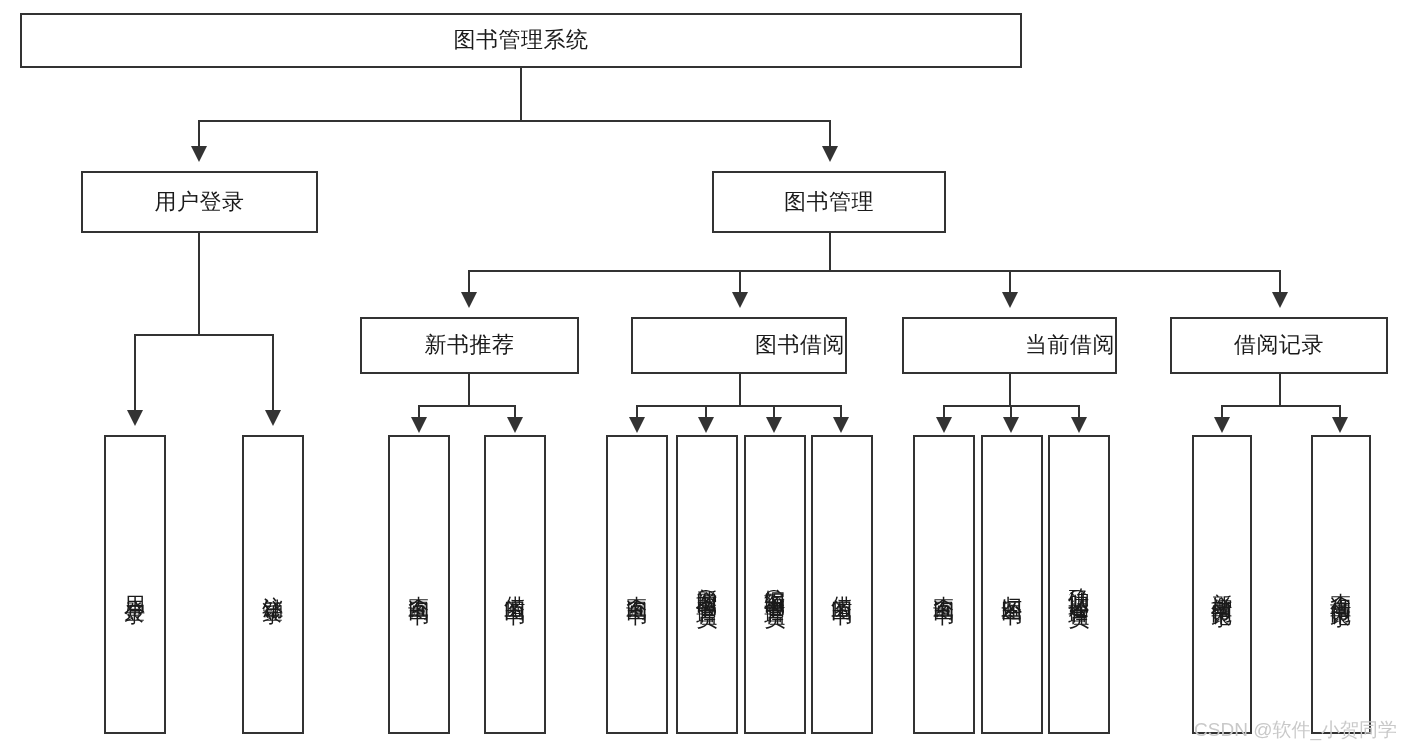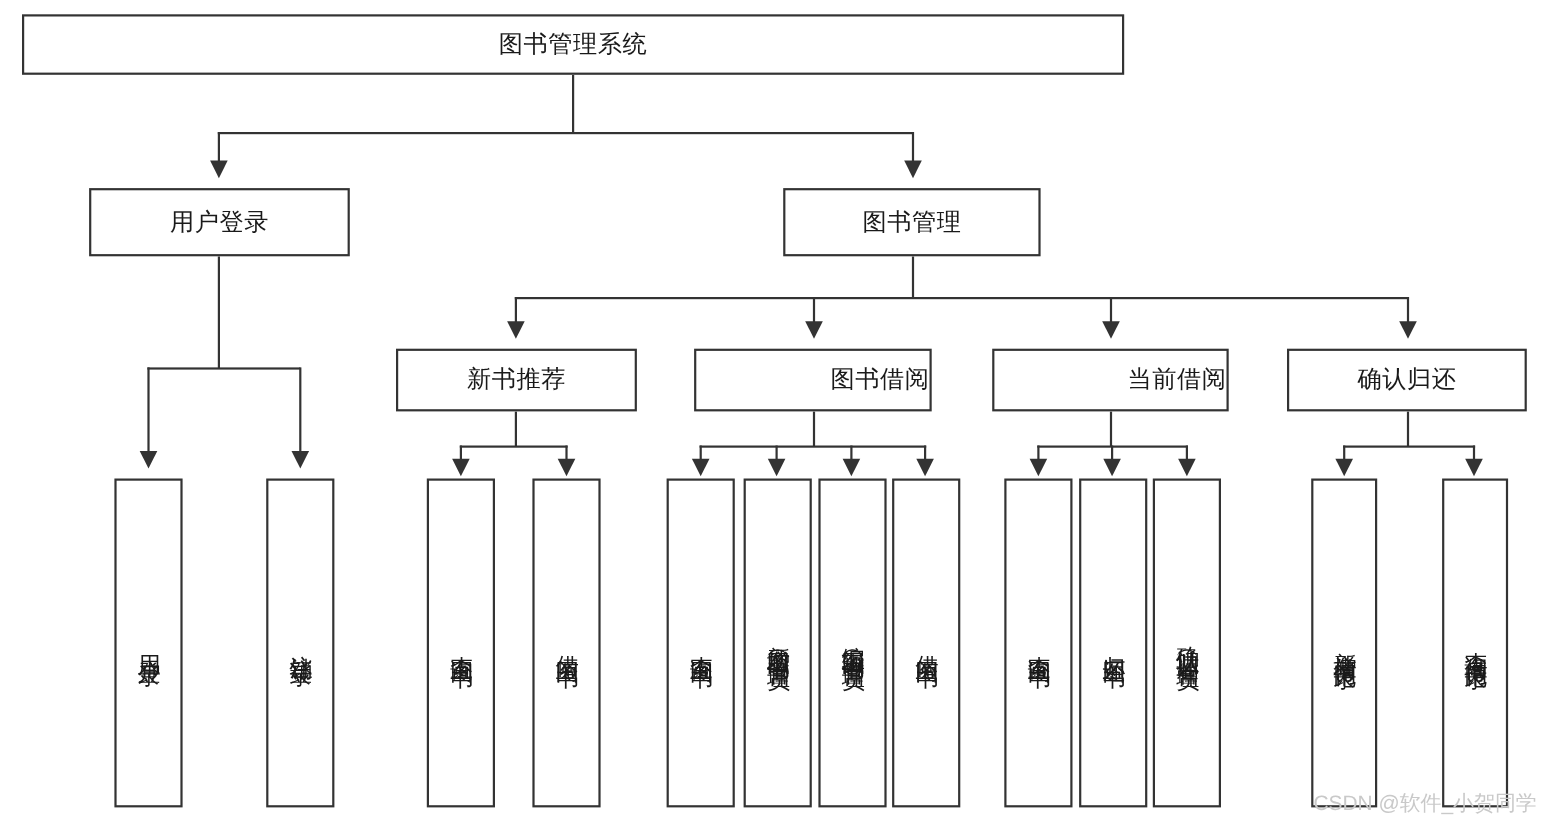--- a/index.html
+++ b/index.html
@@ -155,21 +155,21 @@
 
   <div class="node horiz" style="left:631px; top:317px; width:216px; height:57px;justify-content:flex-end;">
     <span>图书借阅</span>
   </div>
 
   <div class="node horiz" style="left:902px; top:317px; width:215px; height:57px;justify-content:flex-end;">
     <span>当前借阅</span>
   </div>
 
   <div class="node horiz" style="left:1170px; top:317px; width:218px; height:57px;">
-    <span>确认归还</span>
+    <span>借阅记录</span>
   </div>
 
   <div class="node vert" style="left:104px; top:435px; width:62px; height:299px;">
     <span>用户登录</span>
   </div>
 
   <div class="node vert" style="left:242px; top:435px; width:62px; height:299px;">
     <span>注销登录</span>
   </div>
 

